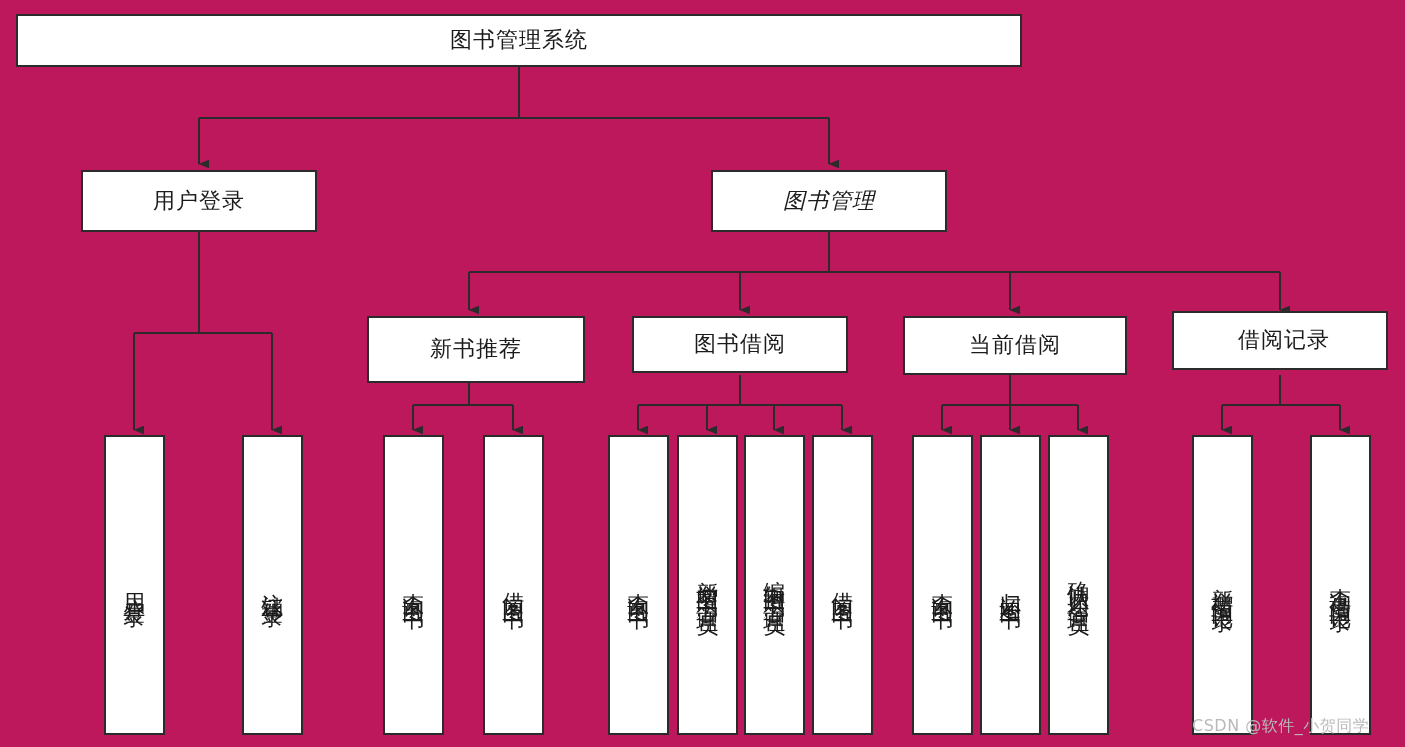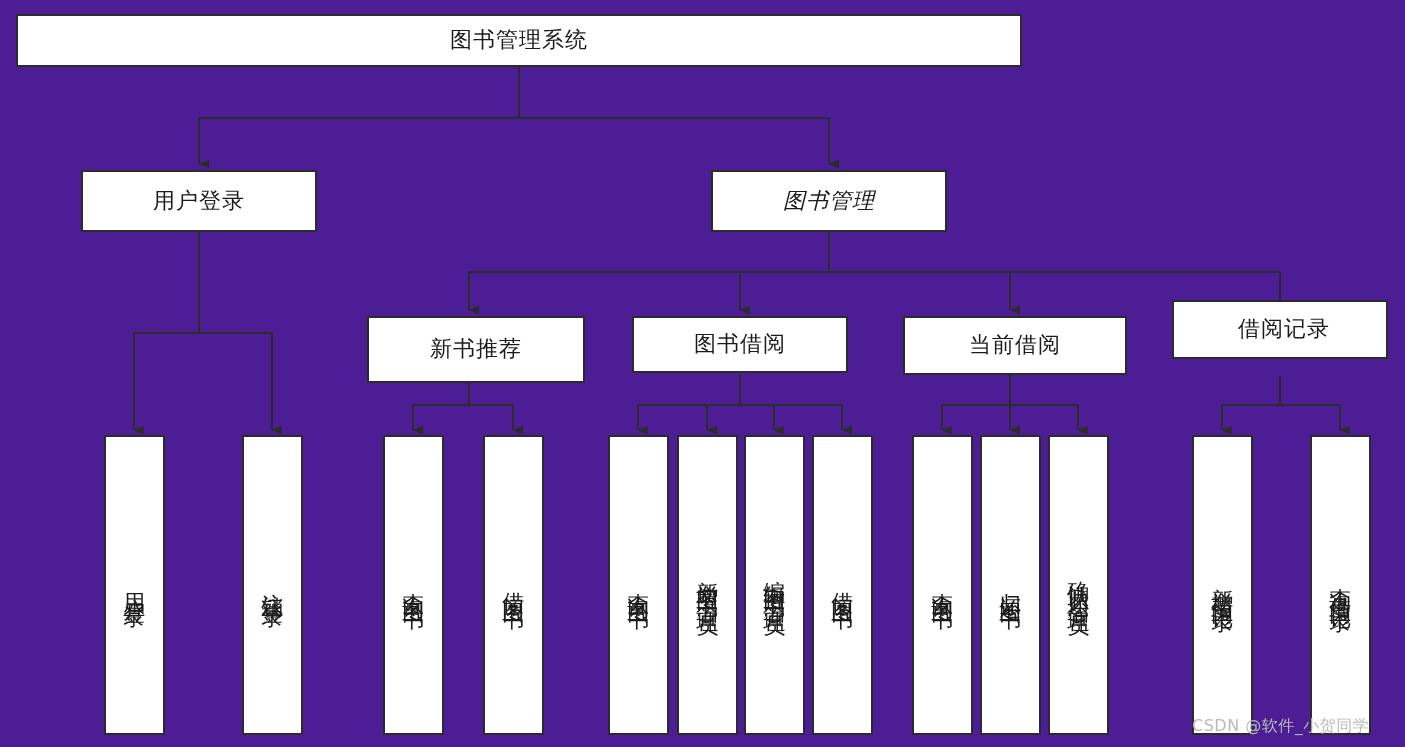--- a/index.html
+++ b/index.html
@@ -10,21 +10,21 @@
   body {
     width: 1405px;
     height: 747px;
     font-family: "DejaVu Sans", "Liberation Sans", sans-serif;
     overflow: hidden;
   }
   #diagram-root {
     position: relative;
     width: 1405px;
     height: 747px;
-    background: #4c1d95;
+    background: #be185d;
   }
   svg.diagram-svg {
     position: absolute;
     left: 0;
     top: 0;
     width: 1405px;
     height: 747px;
   }
   .node-box {
     position: absolute;
@@ -135,21 +135,21 @@
   </div>
 
   <div class="node-box" style="left:632px; top:316px; width:216px; height:57px;">
     <span class="node-label-h">图书借阅</span>
   </div>
 
   <div class="node-box" style="left:903px; top:316px; width:224px; height:59px;">
     <span class="node-label-h">当前借阅</span>
   </div>
 
-  <div class="node-box" style="left:1172px; top:300px; width:216px; height:59px;padding-left:8px;">
+  <div class="node-box" style="left:1172px; top:311px; width:216px; height:59px;padding-left:8px;">
     <span class="node-label-h">借阅记录</span>
   </div>
 
   <div class="node-box" style="left:104px; top:435px; width:61px; height:300px;">
     <span class="node-label-v">用户登录</span>
   </div>
 
   <div class="node-box" style="left:242px; top:435px; width:61px; height:300px;">
     <span class="node-label-v">注销登录</span>
   </div>

